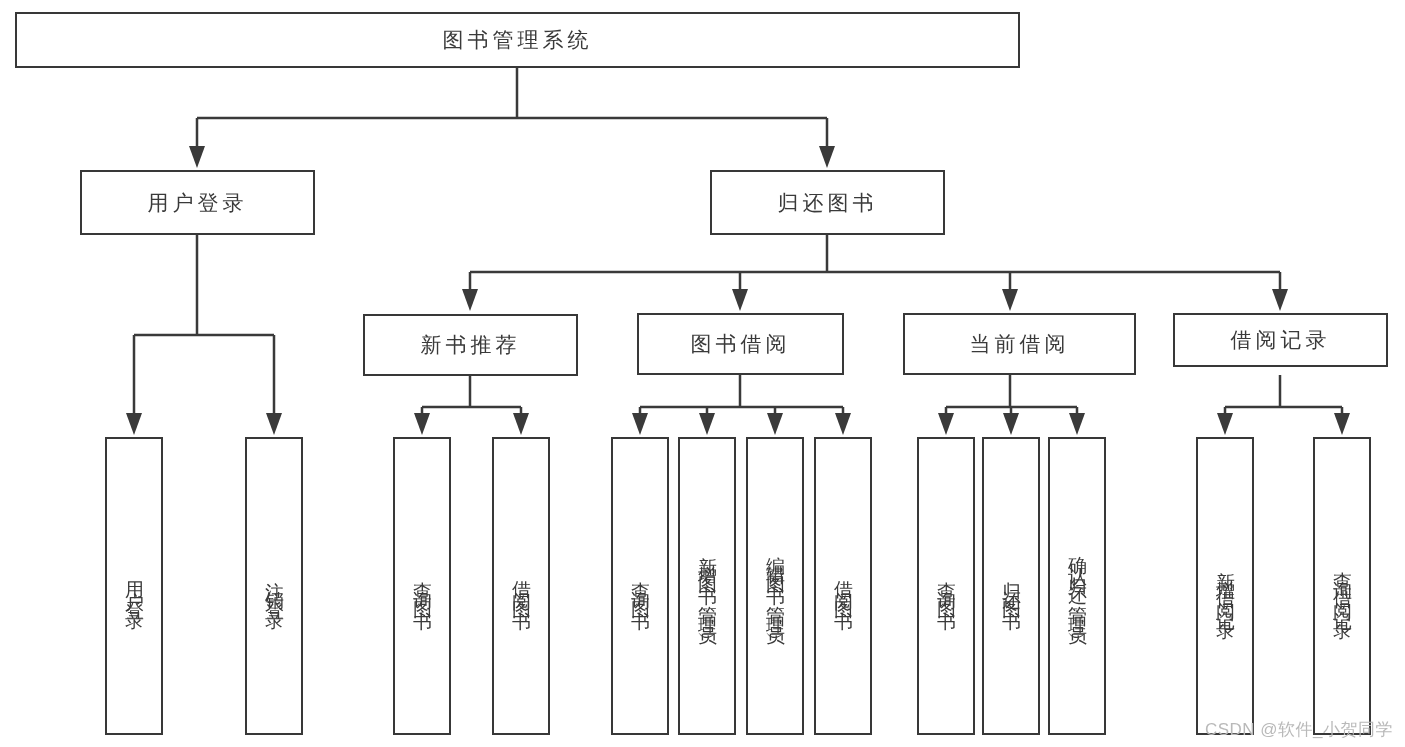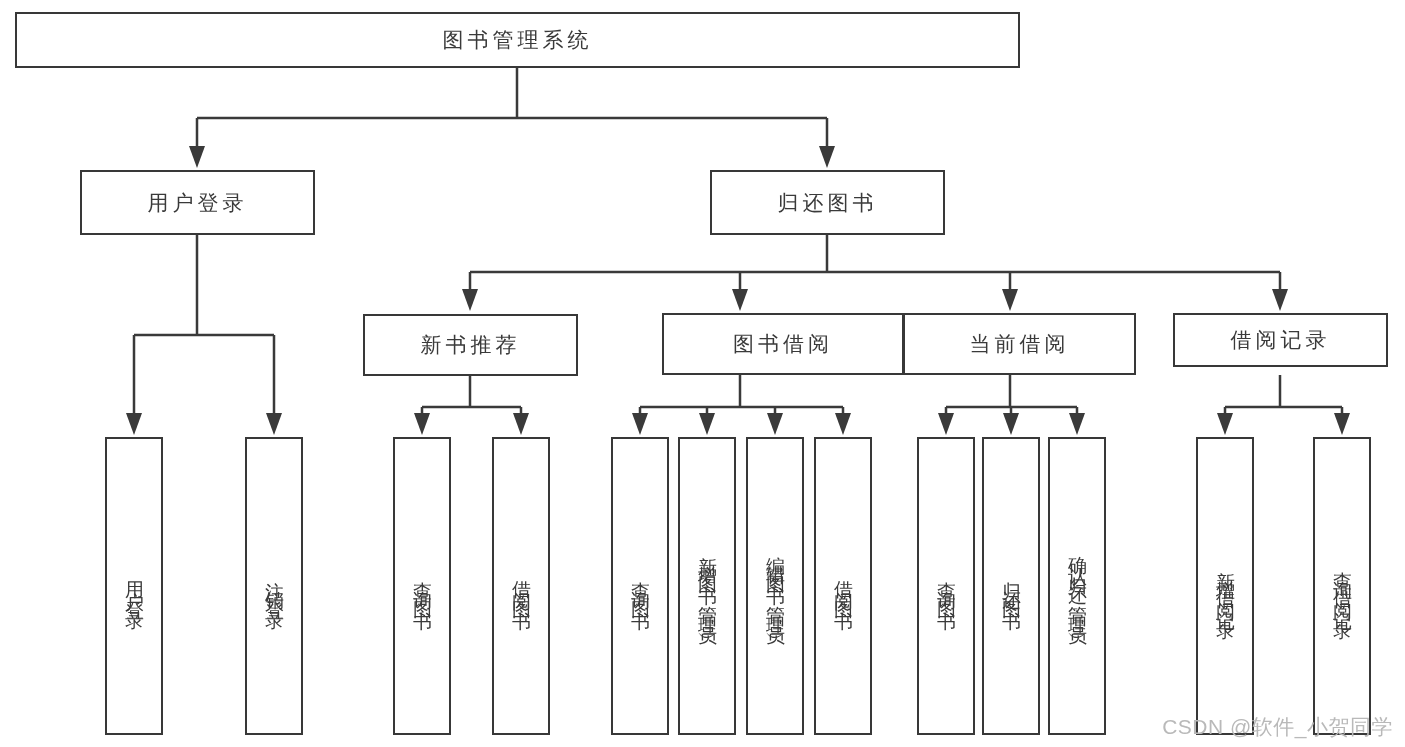--- a/index.html
+++ b/index.html
@@ -41,21 +41,21 @@
     letter-spacing: 10px;
     line-height: 1.1;
     color: #3a3a3a;
     white-space: nowrap;
   }
 
   .watermark {
     position: absolute;
     right: 12px;
     bottom: 6px;
-    font-size: 21px;
+    font-size: 17px;
     letter-spacing: 0.5px;
     color: #b9b9b9;
     z-index: 5;
     white-space: nowrap;
   }
 </style>
 </head>
 <body>
 
 <div class="canvas">
@@ -119,21 +119,21 @@
   </div>
 
   <div class="hbox" style="left:710px; top:170px; width:235px; height:65px">
     <span class="hlabel">归还图书</span>
   </div>
 
   <div class="hbox" style="left:363px; top:314px; width:215px; height:62px">
     <span class="hlabel">新书推荐</span>
   </div>
 
-  <div class="hbox" style="left:662px; top:313px; width:242px; height:62px">
+  <div class="hbox" style="left:637px; top:313px; width:207px; height:62px">
     <span class="hlabel">图书借阅</span>
   </div>
 
   <div class="hbox" style="left:903px; top:313px; width:233px; height:62px">
     <span class="hlabel">当前借阅</span>
   </div>
 
   <div class="hbox" style="left:1173px; top:313px; width:215px; height:54px">
     <span class="hlabel">借阅记录</span>
   </div>

